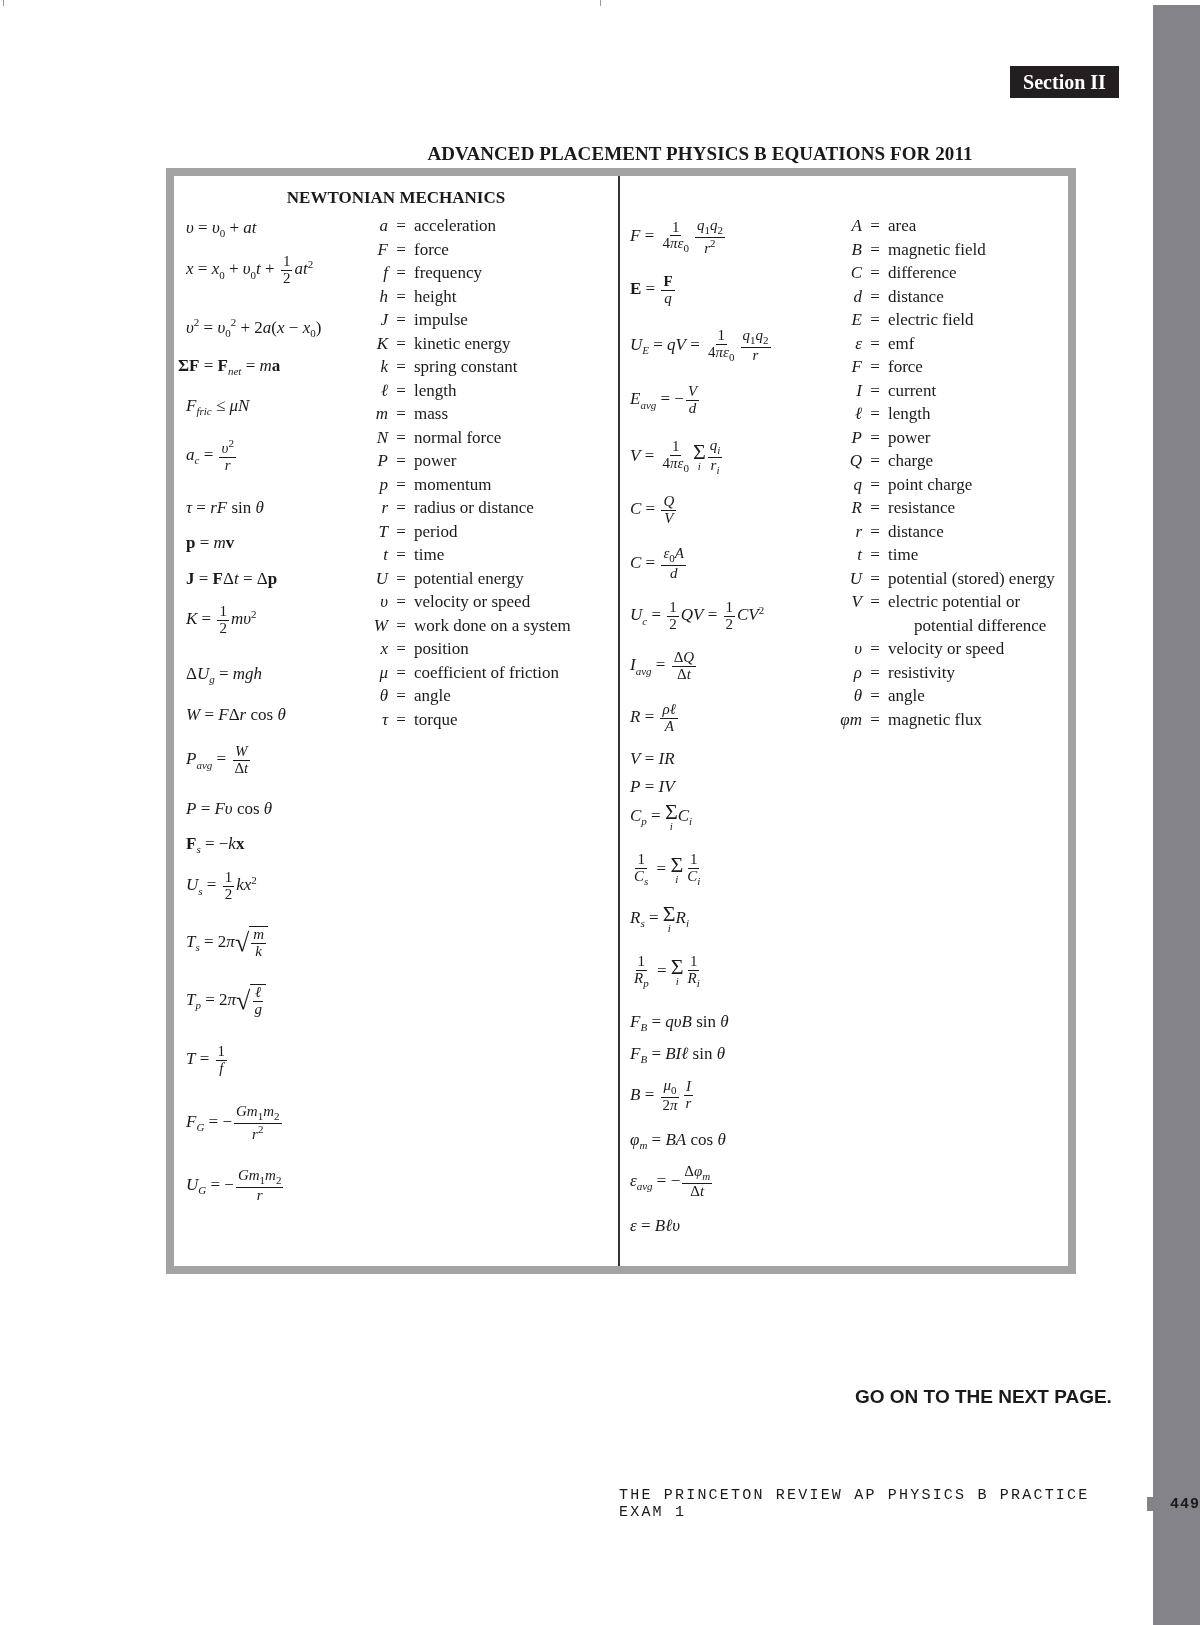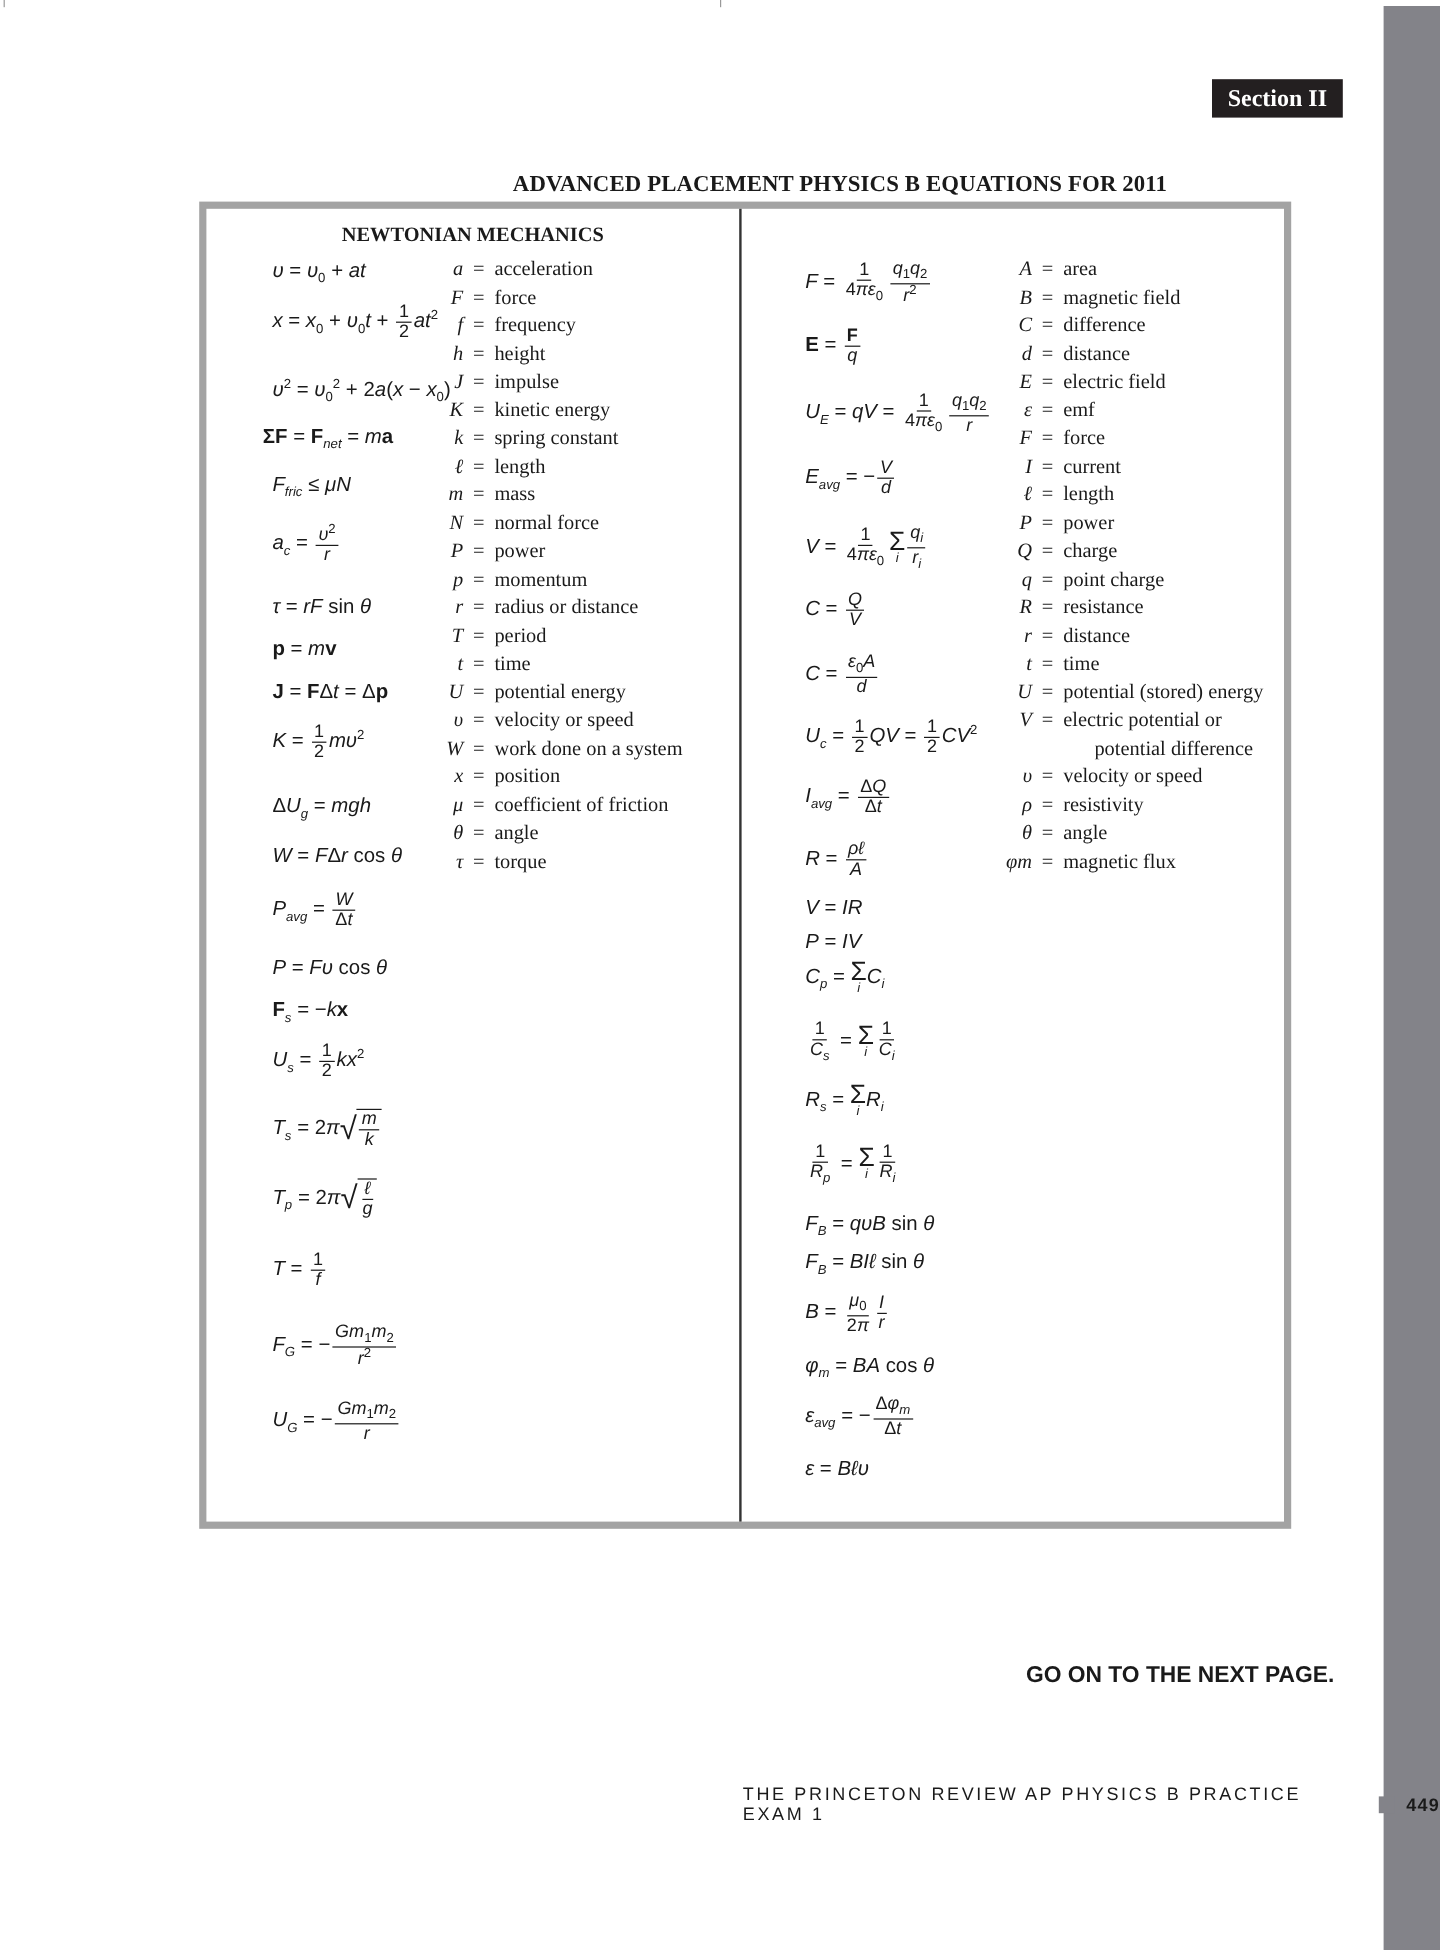--- a/index.html
+++ b/index.html
@@ -14,28 +14,27 @@
     position:absolute; left:1010px; top:66px; width:109px; height:32px;
     background:#231f20; color:#fff; font-weight:bold; font-size:20px;
     display:flex; align-items:center; justify-content:center;
   }
   .page-title {
     position:absolute; left:160px; width:1080px; top:143px;
     text-align:center; font-weight:bold; font-size:19px; letter-spacing:0.1px;
   }
   .sheet {
     position:absolute; left:166px; top:168px; width:910px; height:1106px;
-    border:6px solid #a3a3a3; box-sizing:border-box;
+    border:8px solid #a3a3a3; box-sizing:border-box;
   }
   .divider { position:absolute; left:444px; top:0; bottom:0; width:2px; background:#333; }
   .col-head { position:absolute; top:12px; font-weight:bold; font-size:17px; text-align:center; }
   .eq {
     position:absolute; font-size:17px; white-space:nowrap;
-    font-family:Liberation Sans, sans-serif;
-    margin-left:43px;
+    font-family:Liberation Serif, serif;
   }
   .eq i { font-style:italic; }
   .eq b { font-weight:bold; }
   .frac { display:inline-flex; flex-direction:column; align-items:center; vertical-align:middle; margin:0 2px; line-height:1.05; font-size:15px; }
   .frac .num { border-bottom:1px solid #1a1a1a; padding:0 2px; }
   .frac .den { padding:0 2px; }
   .sum { display:inline-flex; flex-direction:column; align-items:center; vertical-align:middle; line-height:0.9; }
   .sum .sig { font-size:22px; }
   .sum .idx { font-size:11px; font-style:italic; }
   .sqrt { display:inline-flex; align-items:center; vertical-align:middle; }
@@ -44,21 +43,21 @@
   sub, sup { font-size:11px; }
   .var-row { position:absolute; font-size:17px; white-space:nowrap; display:flex; }
   .var-row .sym { width:24px; text-align:right; font-style:italic; }
   .var-row .eqs { width:26px; text-align:center; }
   .var-row .desc { }
   .next-page {
     position:absolute; left:855px; top:1386px; font-family:"Liberation Sans", "DejaVu Sans", sans-serif;
     font-weight:bold; font-size:19px;
   }
   .footer {
-    position:absolute; left:619px; top:1487px; font-family:Liberation Sans, sans-serif;
+    position:absolute; left:619px; top:1487px; font-family:Liberation Mono, monospace;
     font-size:15px; letter-spacing:2.2px; display:flex; align-items:center; gap:10px;
   }
   .footer .sq { width:14px; height:14px; background:#838389; display:inline-block; }
   .footer .pg { font-weight:bold; letter-spacing:1px; }
 </style>
 </head>
 <body>
 
 <div class="side-bar"></div>
 <div class="crop-mark" style="left:3px"></div>

